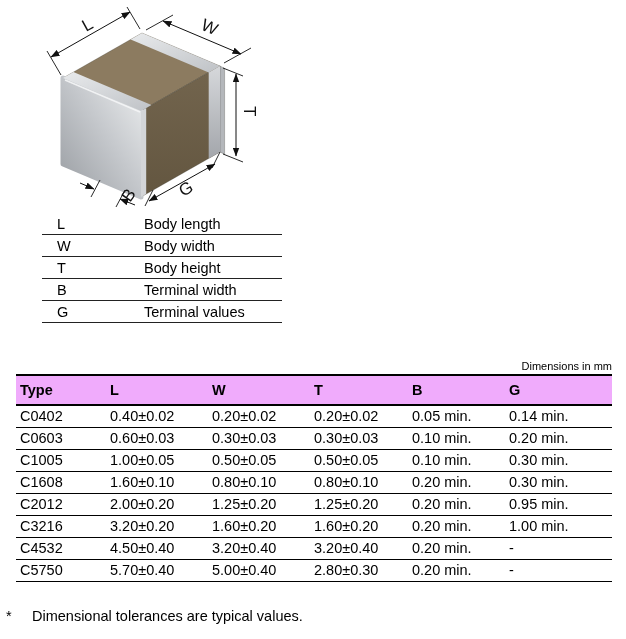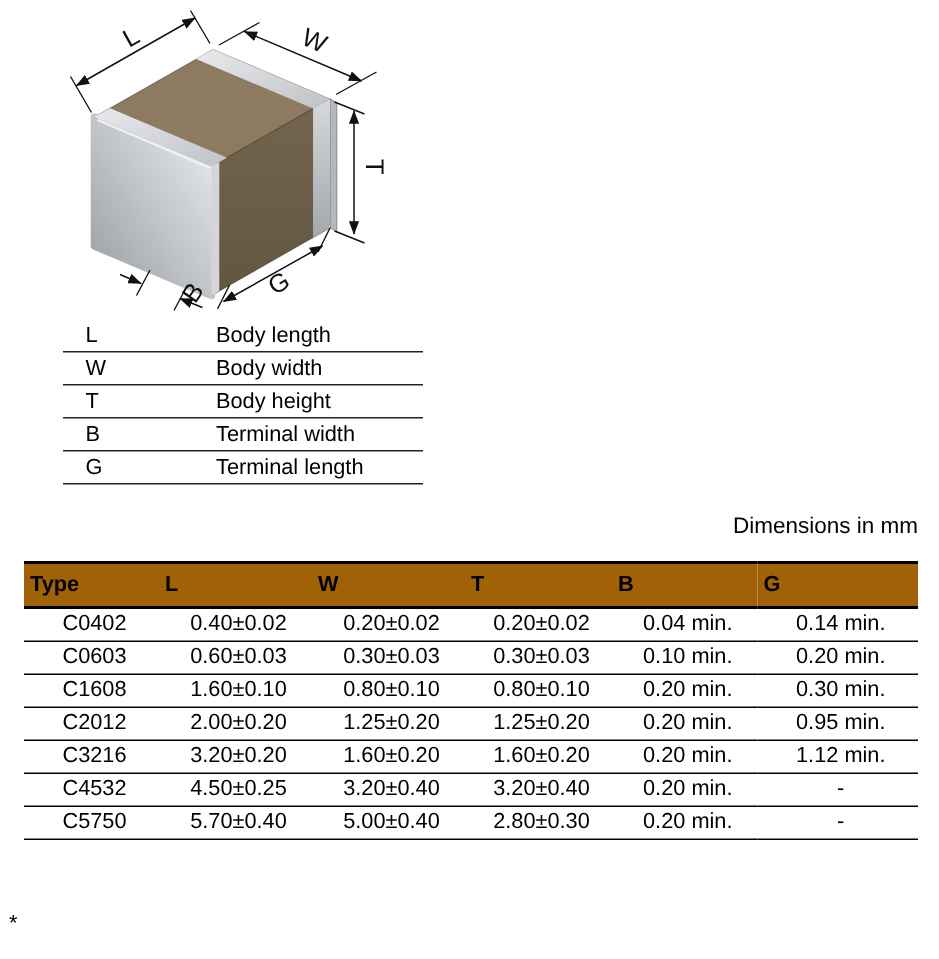--- a/index.html
+++ b/index.html
@@ -12,32 +12,32 @@
   .extline{stroke:#111;stroke-width:0.9;fill:none;}
   .dimtext{font-family:"Liberation Sans", sans-serif;font-size:17px;fill:#111;}
 
   
   .legend{position:absolute;left:42px;top:213px;width:240px;font-size:14.5px;}
   .leg-row{display:flex;align-items:center;height:21px;border-bottom:1px solid #222;}
   .leg-sym{width:70px;padding-left:15px;box-sizing:border-box;}
   .leg-desc{flex:1;margin-left:32px;}
 
   
-  .dims-note{position:absolute;top:342px;right:14px;font-size:15px;}
+  .dims-note{position:absolute;top:360px;right:14px;font-size:11px;}
 
   
   .spec-wrap{position:absolute;left:16px;top:374px;width:596px;}
   table.spec{border-collapse:collapse;width:596px;table-layout:fixed;font-size:14.5px;}
   table.spec col.c0{width:90px;} table.spec col.c1{width:102px;}
   table.spec col.c2{width:102px;} table.spec col.c3{width:98px;}
   table.spec col.c4{width:97px;}  table.spec col.c5{width:107px;}
   table.spec thead tr{height:30px;}
   table.spec thead th{text-align:left;padding:0 0 0 4px;font-weight:bold;
       border-top:2px solid #000;border-bottom:2px solid #000;}
-  table.spec tbody tr{height:22px;text-align:center;}
+  table.spec tbody tr{height:22px;}
   table.spec tbody td{padding:0 0 0 4px;border-bottom:1.5px solid #000;white-space:nowrap;}
 
   
   .footnote{position:absolute;left:6px;top:608px;width:606px;display:flex;font-size:14.5px;}
   .footnote .mark{width:26px;}
 </style>
 </head>
 <body>
 
 <div id="canvas">
@@ -130,64 +130,72 @@
       <div class="leg-row">
         <span class="leg-sym">T</span>
         <span class="leg-desc">Body height</span>
       </div>
       <div class="leg-row">
         <span class="leg-sym">B</span>
         <span class="leg-desc">Terminal width</span>
       </div>
       <div class="leg-row">
         <span class="leg-sym">G</span>
-        <span class="leg-desc">Terminal length</span>
+        <span class="leg-desc">Terminal values</span>
       </div>
     </div>
 
   <div class="dims-note">Dimensions in mm</div>
 
   <div class="spec-wrap">
     <table class="spec">
       <colgroup>
         <col class="c0">
           <col class="c1">
           <col class="c2">
         <col class="c3">
           <col class="c4">
           <col class="c5">
       </colgroup>
       <thead>
-        <tr style="background: #a16207;">
+        <tr style="background: #f0abfc;">
             <th>Type</th>
             <th>L</th>
             <th>W</th>
             <th>T</th>
             <th>B</th>
             <th>G</th>
           </tr>
       </thead>
       <tbody>
           <tr>
             <td>C0402</td>
             <td>0.40±0.02</td>
             <td>0.20±0.02</td>
             <td>0.20±0.02</td>
-            <td>0.04 min.</td>
+            <td>0.05 min.</td>
             <td>0.14 min.</td>
           </tr>
           <tr>
             <td>C0603</td>
             <td>0.60±0.03</td>
             <td>0.30±0.03</td>
             <td>0.30±0.03</td>
             <td>0.10 min.</td>
             <td>0.20 min.</td>
           </tr>
           <tr>
+            <td>C1005</td>
+            <td>1.00±0.05</td>
+            <td>0.50±0.05</td>
+            <td>0.50±0.05</td>
+            <td>0.10 min.</td>
+            <td>0.30 min.</td>
+          </tr>
+          <tr>
             <td>C1608</td>
             <td>1.60±0.10</td>
             <td>0.80±0.10</td>
             <td>0.80±0.10</td>
             <td>0.20 min.</td>
             <td>0.30 min.</td>
           </tr>
           <tr>
             <td>C2012</td>
             <td>2.00±0.20</td>
@@ -195,39 +203,40 @@
             <td>1.25±0.20</td>
             <td>0.20 min.</td>
             <td>0.95 min.</td>
           </tr>
           <tr>
             <td>C3216</td>
             <td>3.20±0.20</td>
             <td>1.60±0.20</td>
             <td>1.60±0.20</td>
             <td>0.20 min.</td>
-            <td>1.12 min.</td>
+            <td>1.00 min.</td>
           </tr>
           <tr>
             <td>C4532</td>
-            <td>4.50±0.25</td>
+            <td>4.50±0.40</td>
             <td>3.20±0.40</td>
             <td>3.20±0.40</td>
             <td>0.20 min.</td>
             <td>-</td>
           </tr>
           <tr>
             <td>C5750</td>
             <td>5.70±0.40</td>
             <td>5.00±0.40</td>
             <td>2.80±0.30</td>
             <td>0.20 min.</td>
             <td>-</td>
           </tr>
         </tbody>
     </table>
   </div>
 
   <div class="footnote">
     <span class="mark">*</span>
+    <span>Dimensional tolerances are typical values.</span>
   </div>
 
 </div>
 
 </body></html>

